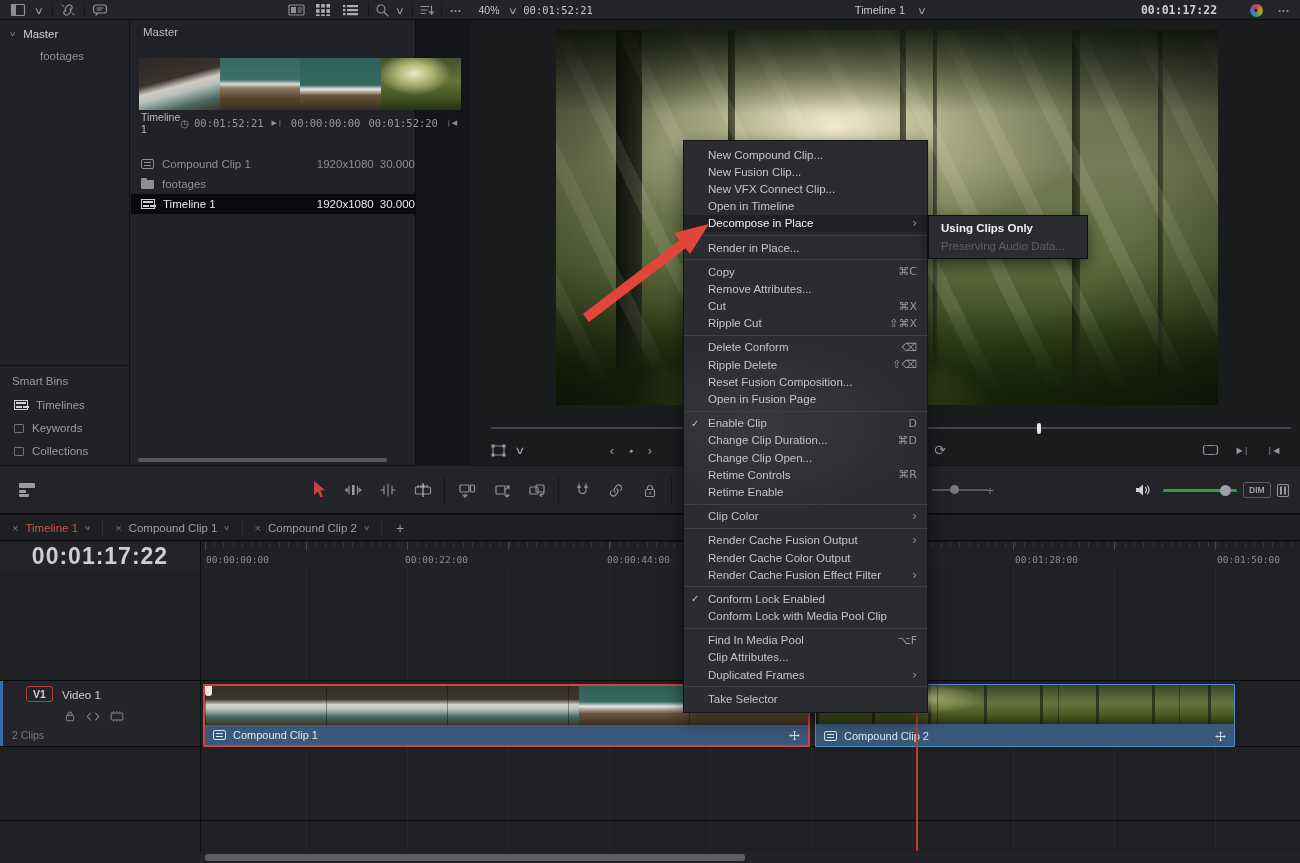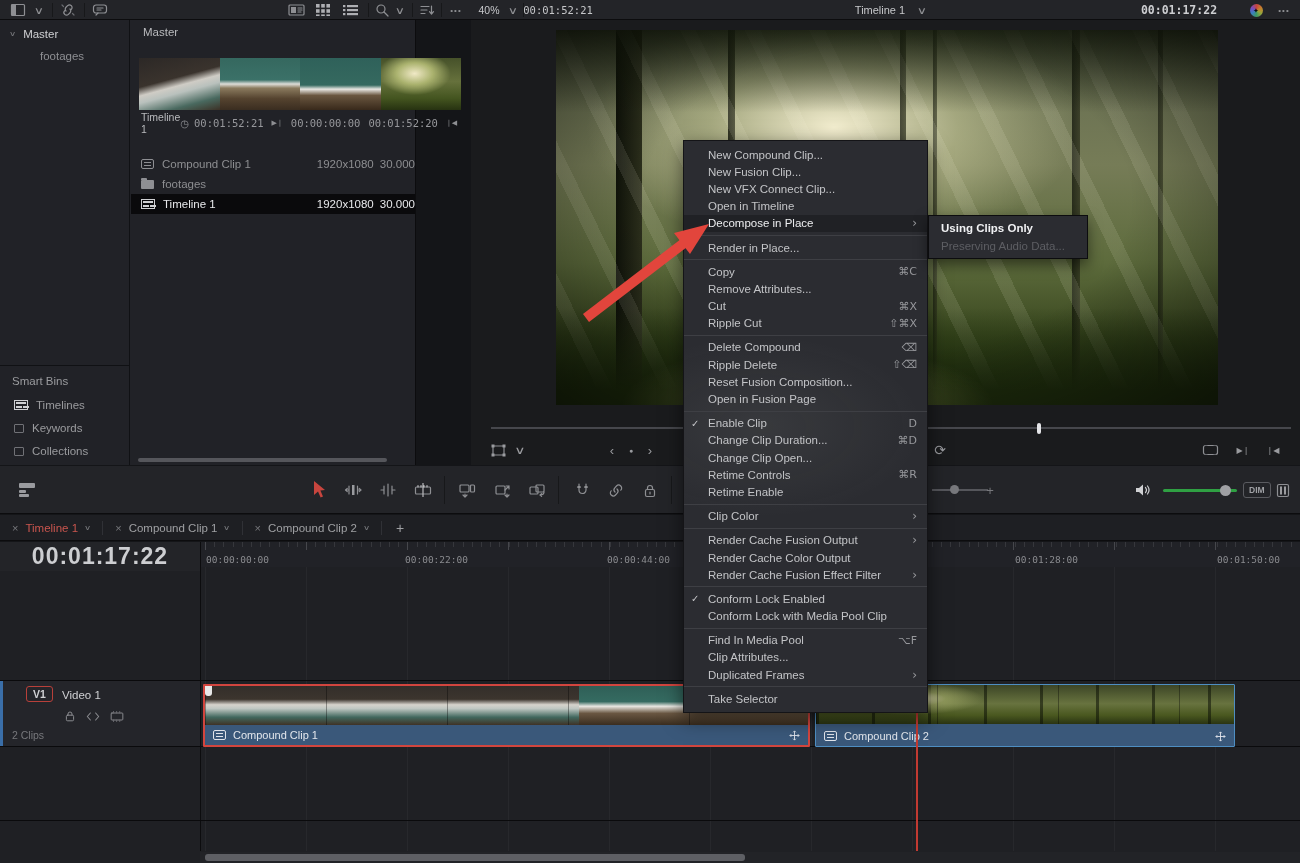--- a/index.html
+++ b/index.html
@@ -586,21 +586,21 @@
         <span class="mi-sc">⌘X</span>
       </div>
       <div class="menu-item">
         <span class="mi-check"></span>
         <span class="mi-label">Ripple Cut</span>
         <span class="mi-sc">⇧⌘X</span>
       </div>
       <div class="menu-sep"></div>
       <div class="menu-item">
         <span class="mi-check"></span>
-        <span class="mi-label">Delete Compound</span>
+        <span class="mi-label">Delete Conform</span>
         <span class="mi-sc">⌫</span>
       </div>
       <div class="menu-item">
         <span class="mi-check"></span>
         <span class="mi-label">Ripple Delete</span>
         <span class="mi-sc">⇧⌫</span>
       </div>
       <div class="menu-item">
         <span class="mi-check"></span>
         <span class="mi-label">Reset Fusion Composition...</span>

